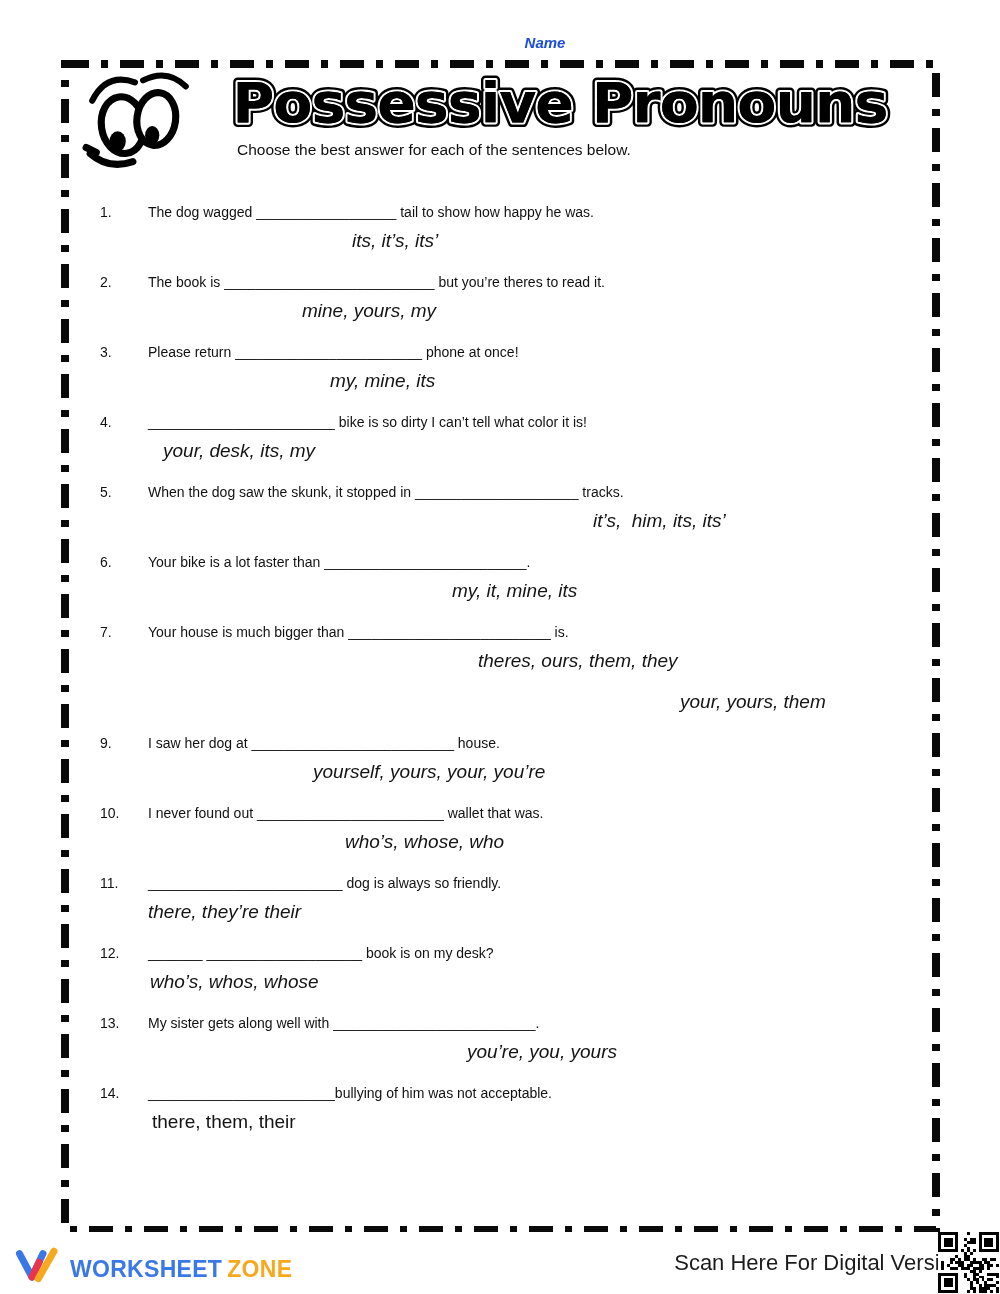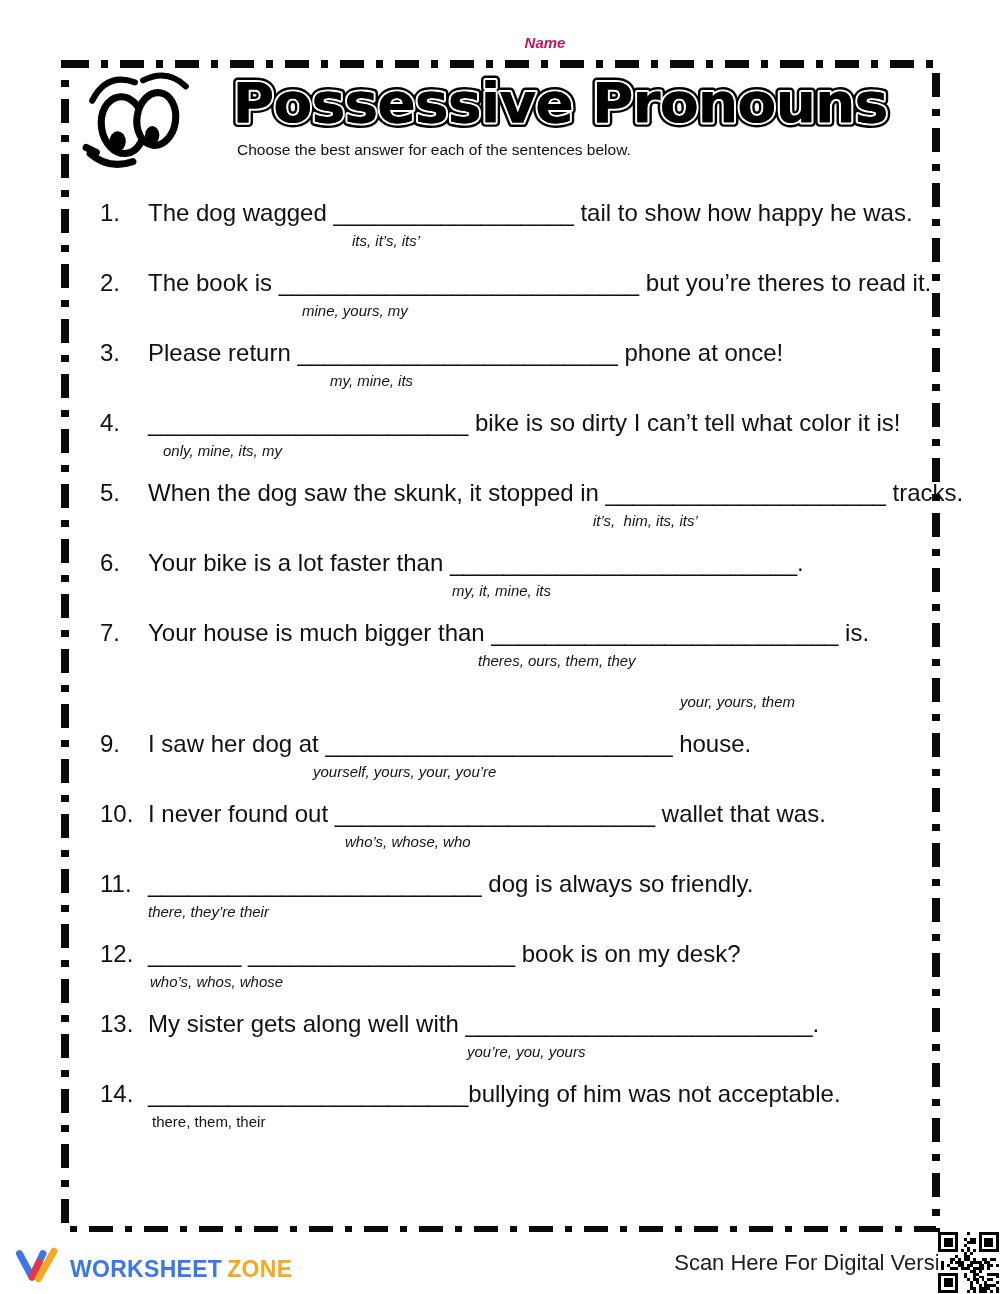--- a/index.html
+++ b/index.html
@@ -5,41 +5,41 @@
   html,body{margin:0;padding:0}
   body{
     width:1000px;height:1294px;background:#fff;
     font-family:"Liberation Sans",sans-serif;color:#111;
     position:relative;overflow:hidden;
   }
   .page{position:absolute;inset:0}
 
   .name-label{
     position:absolute;top:34px;left:0;right:0;text-align:center;text-indent:90px;
-    font-style:italic;font-weight:600;font-size:15px;color:#be185d;
+    font-style:italic;font-weight:600;font-size:15px;color:#1d4ed8;
   }
 
   .border-svg{position:absolute;left:0;top:0;width:1000px;height:1294px;pointer-events:none}
 
   .eyes{position:absolute;top:66px;left:78px;width:122px;height:106px}
   .title-svg{position:absolute;top:64px;left:215px;width:690px;height:78px}
   .t-outer{fill:#000;stroke:#000;stroke-width:9;paint-order:stroke;stroke-linejoin:round}
   .t-mid{fill:#000;stroke:#fff;stroke-width:4.2;paint-order:stroke;stroke-linejoin:round}
   .t-fill{fill:#000}
   .title-svg text{
     font-family:"DejaVu Sans",sans-serif;font-weight:900;font-size:56px;
     text-anchor:middle;letter-spacing:-1px;
   }
   .subtitle{position:absolute;top:141px;left:237px;font-size:15.5px;color:#101010}
 
   .questions{position:absolute;top:198px;left:100px;right:62px}
   .question{margin-bottom:14px}
-  .q-line{line-height:29px;white-space:nowrap;font-size:24px}
+  .q-line{line-height:29px;white-space:nowrap;font-size:14px}
   .q-num{display:inline-block;width:48px}
-  .q-choices{font-style:italic;font-size:15px;line-height:27px;white-space:pre;color:#141414}
+  .q-choices{font-style:italic;font-size:19px;line-height:27px;white-space:pre;color:#141414}
   .q1 .q-choices{margin-left:252px}
   .q2 .q-choices{margin-left:202px}
   .q3 .q-choices{margin-left:230px}
   .q4 .q-choices{margin-left:63px}
   .q5 .q-choices{margin-left:493px}
   .q6 .q-choices{margin-left:352px}
   .q7 .q-choices{margin-left:378px}
   .q8 .q-choices{margin-left:580px}
   .q9 .q-choices{margin-left:213px}
   .q10 .q-choices{margin-left:245px}
@@ -98,21 +98,21 @@
     <div class="question q2">
       <div class="q-line"><span class="q-num">2.</span><span class="q-text">The book is ___________________________ but you’re theres to read it.</span></div>
       <div class="q-choices">mine, yours, my</div>
     </div>
     <div class="question q3">
       <div class="q-line"><span class="q-num">3.</span><span class="q-text">Please return ________________________ phone at once!</span></div>
       <div class="q-choices">my, mine, its</div>
     </div>
     <div class="question q4">
       <div class="q-line"><span class="q-num">4.</span><span class="q-text">________________________ bike is so dirty I can’t tell what color it is!</span></div>
-      <div class="q-choices">only, mine, its, my</div>
+      <div class="q-choices">your, desk, its, my</div>
     </div>
     <div class="question q5">
       <div class="q-line"><span class="q-num">5.</span><span class="q-text">When the dog saw the skunk, it stopped in _____________________ tracks.</span></div>
       <div class="q-choices">it’s,  him, its, its’</div>
     </div>
     <div class="question q6">
       <div class="q-line"><span class="q-num">6.</span><span class="q-text">Your bike is a lot faster than __________________________.</span></div>
       <div class="q-choices">my, it, mine, its</div>
     </div>
     <div class="question q7">

